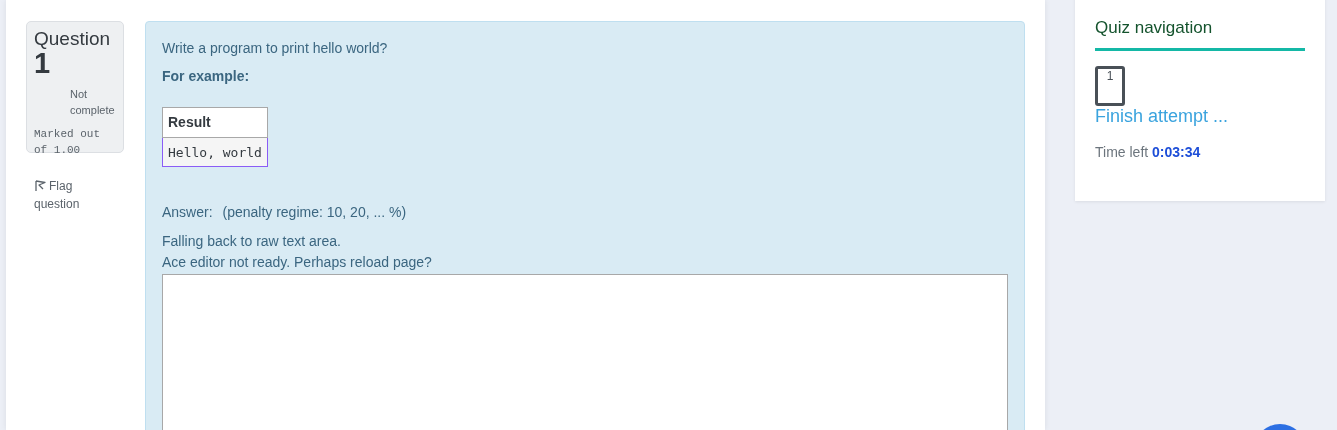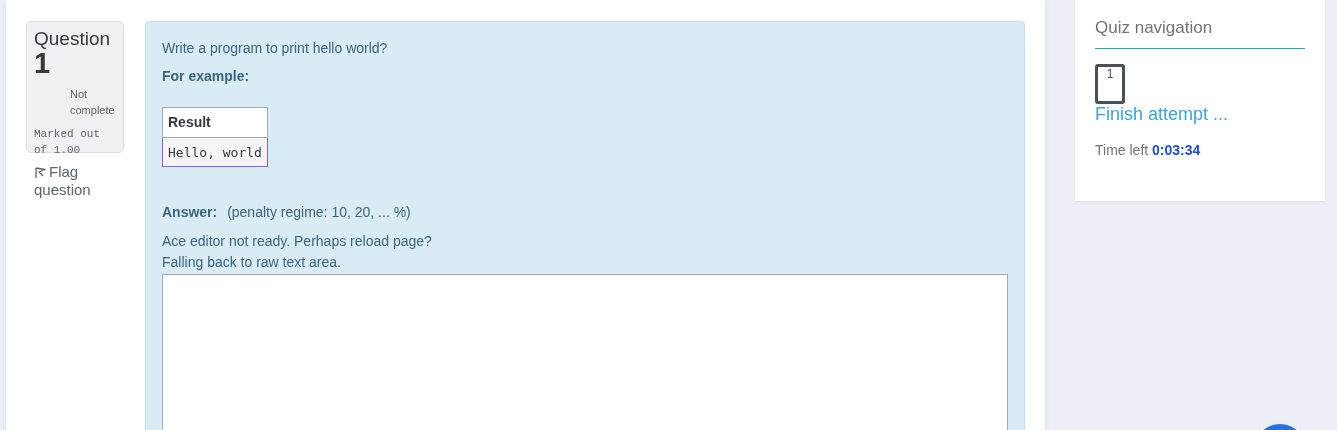--- a/index.html
+++ b/index.html
@@ -44,22 +44,22 @@
       padding-left: 36px;
     }
     .qinfo .grade {
       margin-top: 8px;
       font-size: 11px;
       color: #5b636b;
       line-height: 16px;
       font-family: Liberation Mono, monospace;
     }
     .qinfo .flag {
-      margin-top: 6px;
-      font-size: 15px;
+      margin-top: 20px;
+      font-size: 12px;
       color: #5b636b;
       line-height: 16px;
       cursor: pointer;
     }
     .flag-icon { display: inline-block; vertical-align: -2px; margin-right: 3px; }
 
     .formulation {
       position: absolute;
       left: 139px; top: 21px;
       width: 880px; height: 420px;
@@ -88,21 +88,21 @@
     }
     table.example td {
       border: 1px solid #8b5cf6;
       font-family: "DejaVu Sans Mono", monospace;
       font-size: 13px;
       color: #343a40;
       padding: 7px 5px 6px 5px;
       background: #f5f5f5;
     }
     .answer-line { margin-top: 36px; line-height: 18px; }
-    .answer-line .lbl { font-weight: bold; margin-right: 6px; }
+    .answer-line .lbl { font-weight: normal; margin-right: 6px; }
     .ace-msg { margin-top: 10px; line-height: 21px; }
     textarea.answer {
       display: block;
       width: 846px; height: 200px;
       margin-top: 1px;
       border: 1px solid #a8a8a8;
       background: #ffffff;
       resize: none;
       font-family: "DejaVu Sans Mono", monospace;
       font-size: 12px;
@@ -112,23 +112,23 @@
     .navblock {
       position: absolute;
       left: 1075px; top: -4px;
       width: 250px; height: 205px;
       background: #ffffff;
       box-shadow: 0 1px 3px rgba(0,0,0,0.08);
       padding: 20px 20px;
     }
     .navblock .nav-title {
       font-size: 17px;
-      color: #737373;
+      color: #14532d;
       padding-bottom: 10px;
-      border-bottom: 1px solid #14b8a6;
+      border-bottom: 3px solid #14b8a6;
       margin-top: 2px;
     }
     .qnbutton {
       display: block;
       margin-top: 15px;
       width: 30px; height: 40px;
       border: 3px solid #495057;
       border-radius: 3px;
       font-size: 12px;
       color: #495057;
@@ -193,22 +193,22 @@
         <tr>
           <td>Hello, world</td>
         </tr>
       </tbody>
     </table>
     <div class="answer-line">
       <span class="lbl">Answer:</span>
       <span>(penalty regime: 10, 20, ... %)</span>
     </div>
     <div class="ace-msg">
+      <div>Falling back to raw text area.</div>
       <div>Ace editor not ready. Perhaps reload page?</div>
-      <div>Falling back to raw text area.</div>
     </div>
     <textarea class="answer" style=""></textarea>
   </div>
 
 </div>
 
 <div class="navblock">
   <div class="nav-title">Quiz navigation</div>
   <div class="qnbutton">1</div>
   <a class="finish-link">Finish attempt ...</a>

